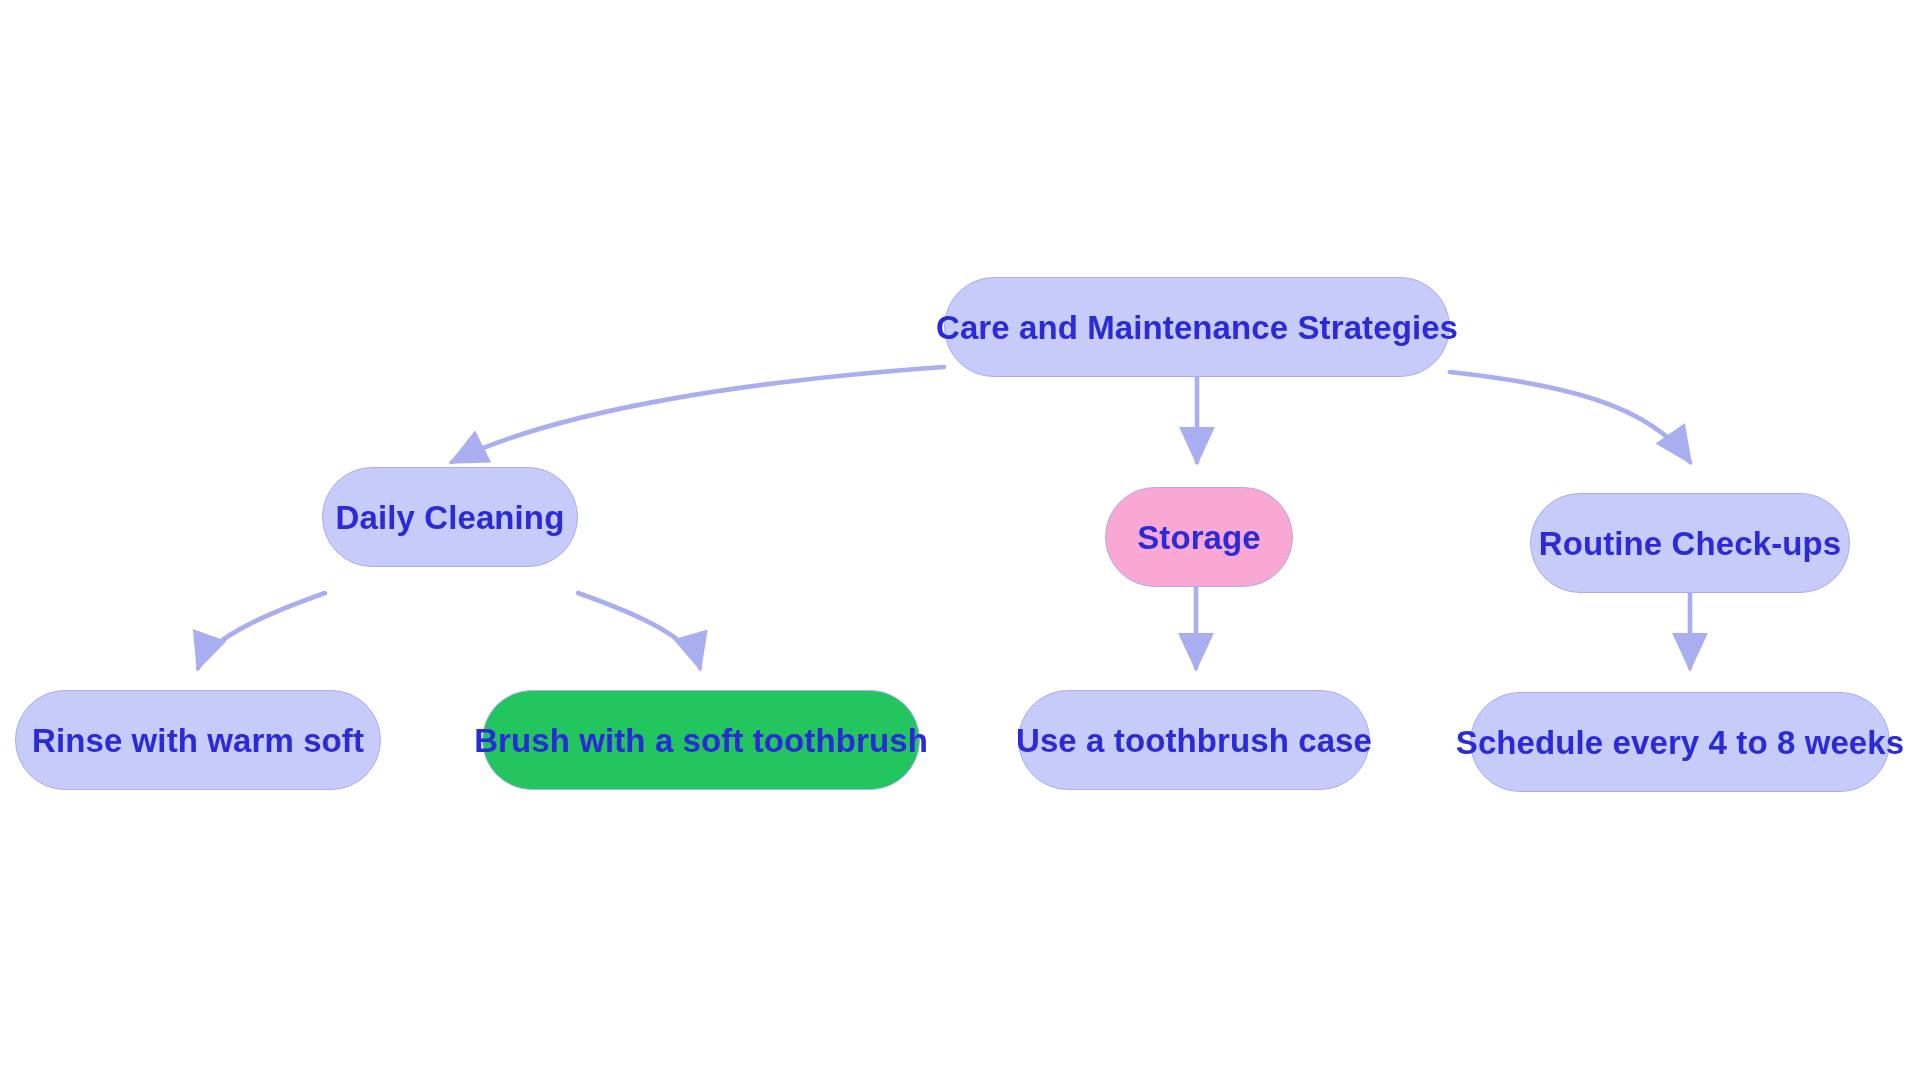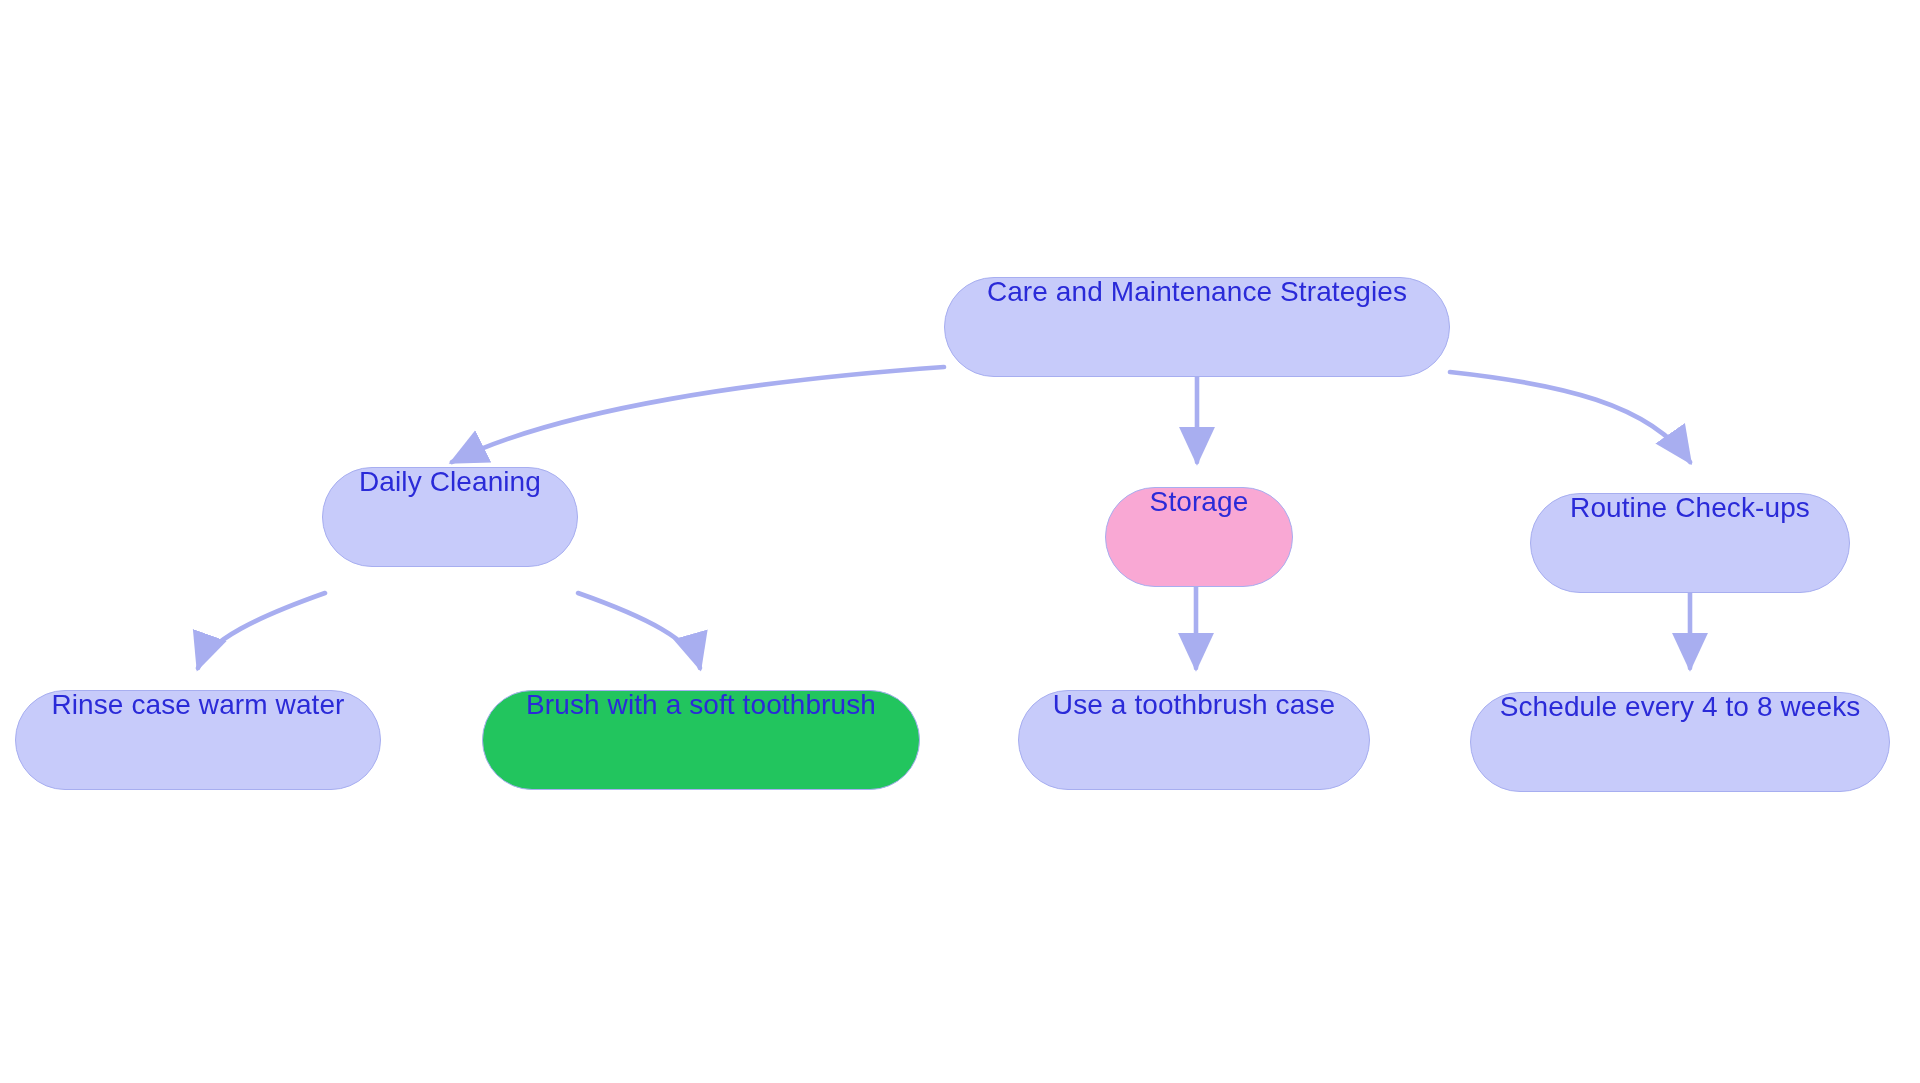--- a/index.html
+++ b/index.html
@@ -25,27 +25,28 @@
     left: 0;
     top: 0;
     width: 1920px;
     height: 1083px;
     pointer-events: none;
   }
   .node {
     position: absolute;
     box-sizing: border-box;
     display: flex;
+    align-items: center;
     justify-content: center;
     background: #c7cbfa;
     border: 1.6px solid #a7aef0;
     border-radius: 52px;
     color: #2a2ad8;
-    font-size: 28px;
-    font-weight: 400;
+    font-size: 33px;
+    font-weight: 700;
     letter-spacing: 0.1px;
     white-space: nowrap;
     line-height: 1;
   }
   .node-label {
     display: block;
     padding: 0 10px;
   }
 </style>
 </head>
@@ -85,21 +86,21 @@
 
   <div class="node" id="node-storage" style="left: 1105px; top: 487px; width: 188px; height: 100px; border-radius: 50px; background: #f9a8d4; border-color: rgb(167, 174, 240); color: rgb(42, 42, 216);">
     <span class="node-label">Storage</span>
   </div>
 
   <div class="node" id="node-routine_checkups" style="left: 1530px; top: 487px; width: 320px; height: 100px; border-radius: 50px; background: rgb(199, 203, 250); border-color: rgb(167, 174, 240); color: rgb(42, 42, 216); margin-top: 6px;">
     <span class="node-label">Routine Check-ups</span>
   </div>
 
   <div class="node" id="node-rinse" style="left: 15px; top: 690px; width: 366px; height: 100px; border-radius: 50px; background: rgb(199, 203, 250); border-color: rgb(167, 174, 240); color: rgb(42, 42, 216);">
-    <span class="node-label">Rinse case warm water</span>
+    <span class="node-label">Rinse with warm soft</span>
   </div>
 
   <div class="node" id="node-brush" style="left: 482px; top: 690px; width: 438px; height: 100px; border-radius: 50px; background: #22c55e; border-color: rgb(167, 174, 240); color: rgb(42, 42, 216);">
     <span class="node-label">Brush with a soft toothbrush</span>
   </div>
 
   <div class="node" id="node-protective_case" style="left: 1018px; top: 690px; width: 352px; height: 100px; border-radius: 50px; background: rgb(199, 203, 250); border-color: rgb(167, 174, 240); color: rgb(42, 42, 216);">
     <span class="node-label">Use a toothbrush case</span>
   </div>
 

